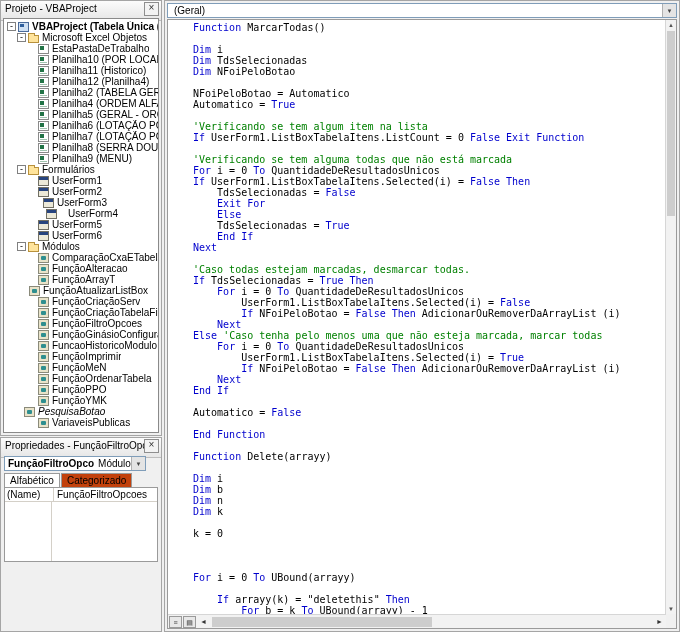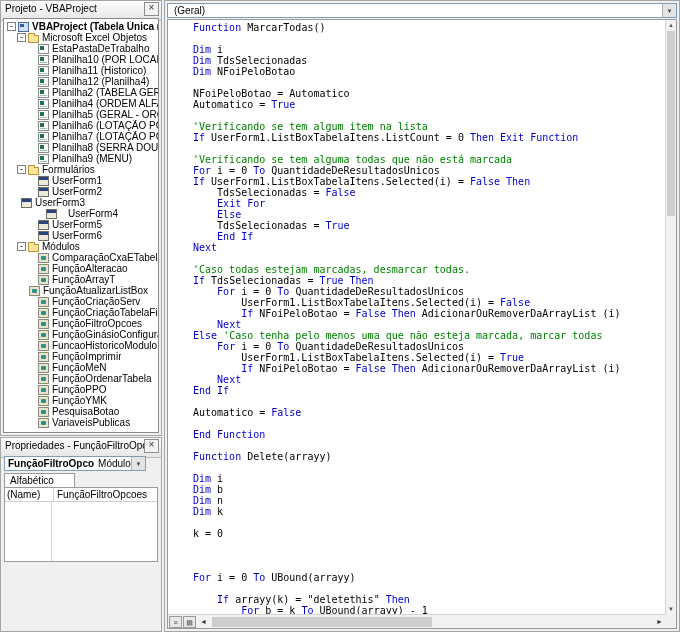--- a/index.html
+++ b/index.html
@@ -42,21 +42,21 @@
   
   .props-panel{left:0;top:437px;width:162px;height:195px;}
   .prop-combo{position:absolute;left:3px;right:15px;top:18px;height:15px;background:#fff;
               border:1px solid #7f9db9;box-sizing:border-box;display:flex;align-items:center;
               padding-left:3px;overflow:hidden;white-space:nowrap;}
   .sel-name{font-weight:bold;}
   .sel-type{margin-left:4px;}
   .combo-arrow{flex:none;margin-left:auto;width:13px;height:100%;background:#e4e4e4;
                border-left:1px solid #b0b0b0;display:flex;align-items:center;justify-content:center;
                font-size:6px;color:#444;}
-  .prop-tabs{position:absolute;left:3px;top:35px;height:14px;display:flex;flex-direction:column;}
+  .prop-tabs{position:absolute;left:3px;top:35px;height:14px;display:flex;}
   .tab{padding:0 5px;border:1px solid #9a9a9a;border-bottom:none;background:#c2410c;
        line-height:13px;font-size:10px;margin-right:1px;}
   .tab.active{background:#fff;}
   .prop-grid{position:absolute;left:3px;right:3px;top:49px;height:75px;background:#fff;
              border:1px solid #9a9a9a;box-sizing:border-box;overflow:hidden;}
   .prop-row{display:flex;height:13px;line-height:13px;border-bottom:1px solid #d4d0c8;font-size:10px;position:relative;z-index:1;background:#fff;}
   .prop-name{width:46px;flex:none;border-right:1px solid #d4d0c8;padding-left:2px;overflow:hidden;white-space:nowrap;}
   .prop-value{padding-left:3px;overflow:hidden;white-space:nowrap;}
   .grid-vline{position:absolute;left:46px;top:0;bottom:0;width:1px;background:#d4d0c8;}
 
@@ -173,21 +173,21 @@
         <div class="tree-row" style="padding-left: 23px; align-items: flex-end;">
           <span class="toggle-spacer"></span>
           <span class="ticon form"></span>
           <span class="tlabel">UserForm1</span>
         </div>
         <div class="tree-row" style="padding-left: 23px;">
           <span class="toggle-spacer"></span>
           <span class="ticon form"></span>
           <span class="tlabel">UserForm2</span>
         </div>
-        <div class="tree-row" style="padding-left: 6px;">
+        <div class="tree-row" style="padding-left: 28px;">
           <span class="toggle-spacer"></span>
           <span class="ticon form"></span>
           <span class="tlabel">UserForm3</span>
         </div>
         <div class="tree-row" style="padding-left: 23px; gap: 8px;">
           <span class="toggle-spacer"></span>
           <span class="ticon form"></span>
           <span class="tlabel">UserForm4</span>
         </div>
         <div class="tree-row" style="padding-left: 23px;">
@@ -268,21 +268,21 @@
         <div class="tree-row" style="padding-left: 23px;">
           <span class="toggle-spacer"></span>
           <span class="ticon module"></span>
           <span class="tlabel">FunçãoPPO</span>
         </div>
         <div class="tree-row" style="padding-left: 23px;">
           <span class="toggle-spacer"></span>
           <span class="ticon module"></span>
           <span class="tlabel">FunçãoYMK</span>
         </div>
-        <div class="tree-row" style="padding-left: 23px;">
+        <div class="tree-row" style="padding-left: 9px; font-style: italic;">
           <span class="toggle-spacer"></span>
           <span class="ticon module"></span>
           <span class="tlabel">PesquisaBotao</span>
         </div>
         <div class="tree-row" style="padding-left: 23px;">
           <span class="toggle-spacer"></span>
           <span class="ticon module"></span>
           <span class="tlabel">VariaveisPublicas</span>
         </div>
       </div>
@@ -321,21 +321,21 @@
           <div class="code-line"><span class="kw">Function</span><span class="id"> MarcarTodas()</span></div>
           <div class="code-line"></div>
           <div class="code-line"><span class="kw">Dim</span><span class="id"> i</span></div>
           <div class="code-line"><span class="kw">Dim</span><span class="id"> TdsSelecionadas</span></div>
           <div class="code-line"><span class="kw">Dim</span><span class="id"> NFoiPeloBotao</span></div>
           <div class="code-line"></div>
           <div class="code-line"><span class="id">NFoiPeloBotao = Automatico</span></div>
           <div class="code-line"><span class="id">Automatico = </span><span class="kw">True</span></div>
           <div class="code-line"></div>
           <div class="code-line"><span class="cm">'Verificando se tem algum item na lista</span></div>
-          <div class="code-line"><span class="kw">If</span><span class="id"> UserForm1.ListBoxTabelaItens.ListCount = 0 </span><span class="kw">Then Exit Function</span></div>
+          <div class="code-line"><span class="kw">If</span><span class="id"> UserForm1.ListBoxTabelaItens.ListCount = 0 </span><span class="kw">False Exit Function</span></div>
           <div class="code-line"></div>
           <div class="code-line"><span class="cm">'Verificando se tem alguma todas que não está marcada</span></div>
           <div class="code-line"><span class="kw">For</span><span class="id"> i = 0 </span><span class="kw">To</span><span class="id"> QuantidadeDeResultadosUnicos</span></div>
           <div class="code-line"><span class="kw">If</span><span class="id"> UserForm1.ListBoxTabelaItens.Selected(i) = </span><span class="kw">False Then</span></div>
           <div class="code-line"><span class="id">    TdsSelecionadas = </span><span class="kw">False</span></div>
           <div class="code-line"><span class="id">    </span><span class="kw">Exit For</span></div>
           <div class="code-line"><span class="id">    </span><span class="kw">Else</span></div>
           <div class="code-line"><span class="id">    TdsSelecionadas = </span><span class="kw">True</span></div>
           <div class="code-line"><span class="id">    </span><span class="kw">End If</span></div>
           <div class="code-line"><span class="kw">Next</span></div>

